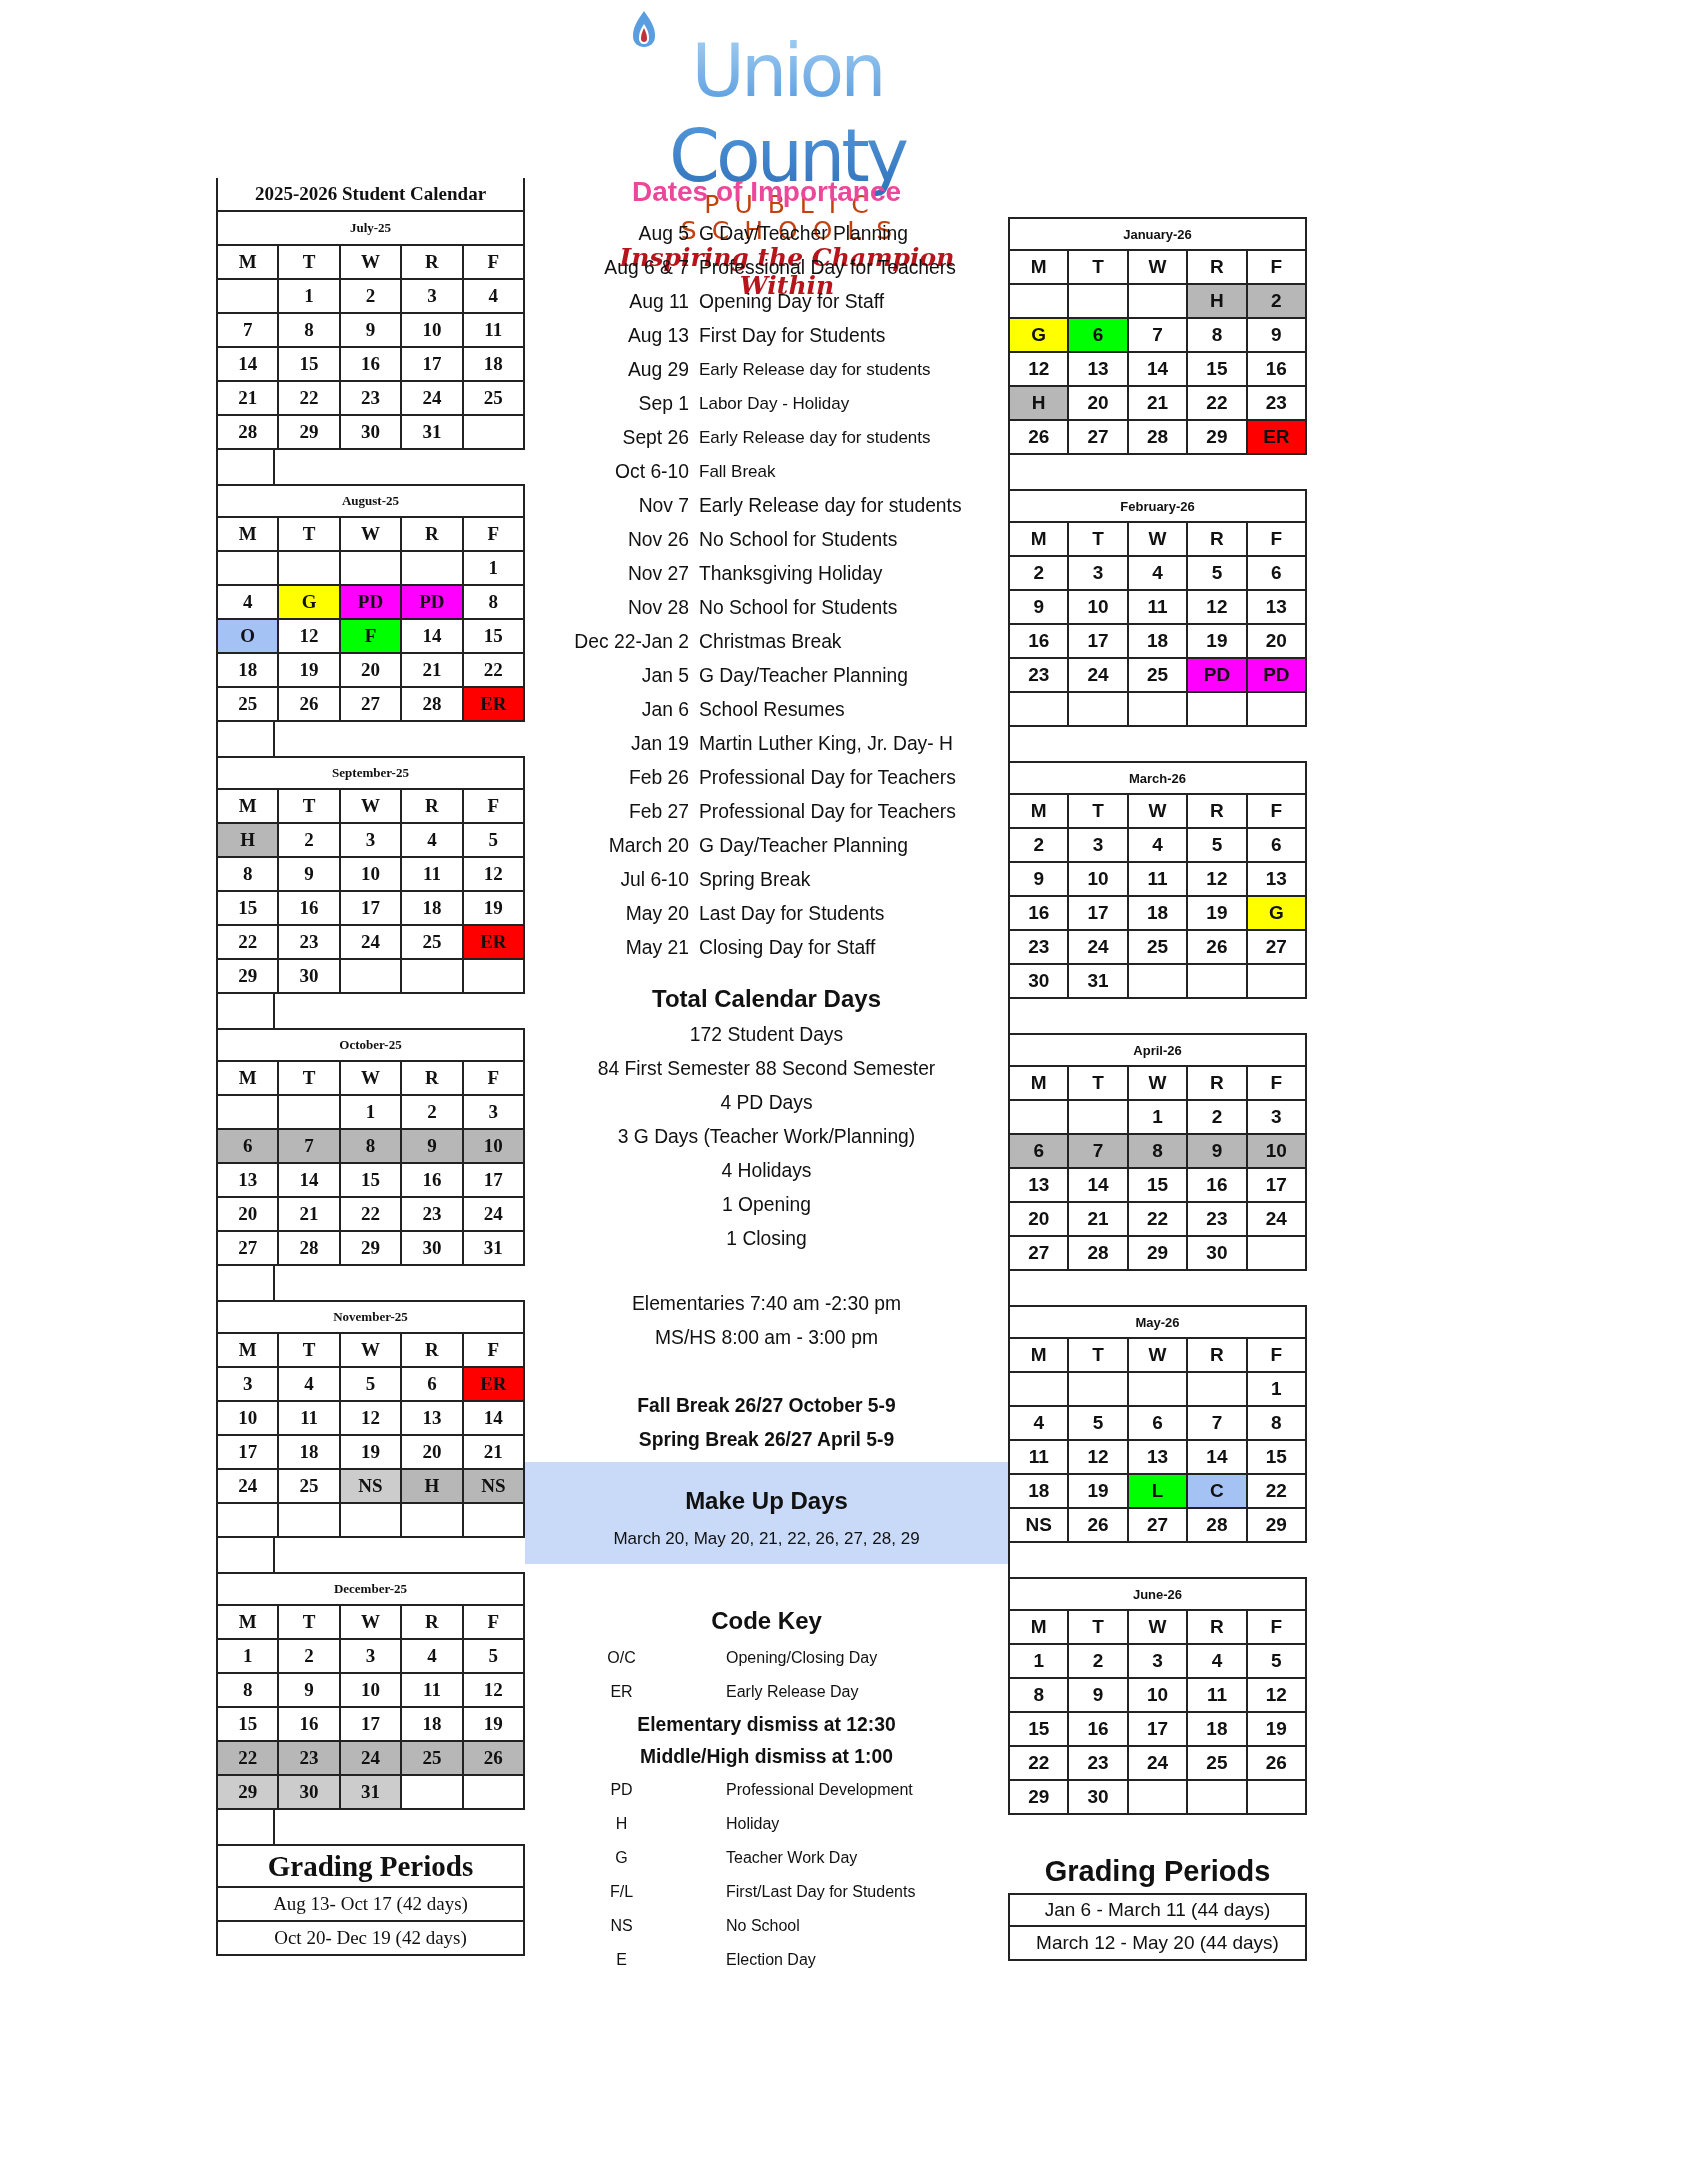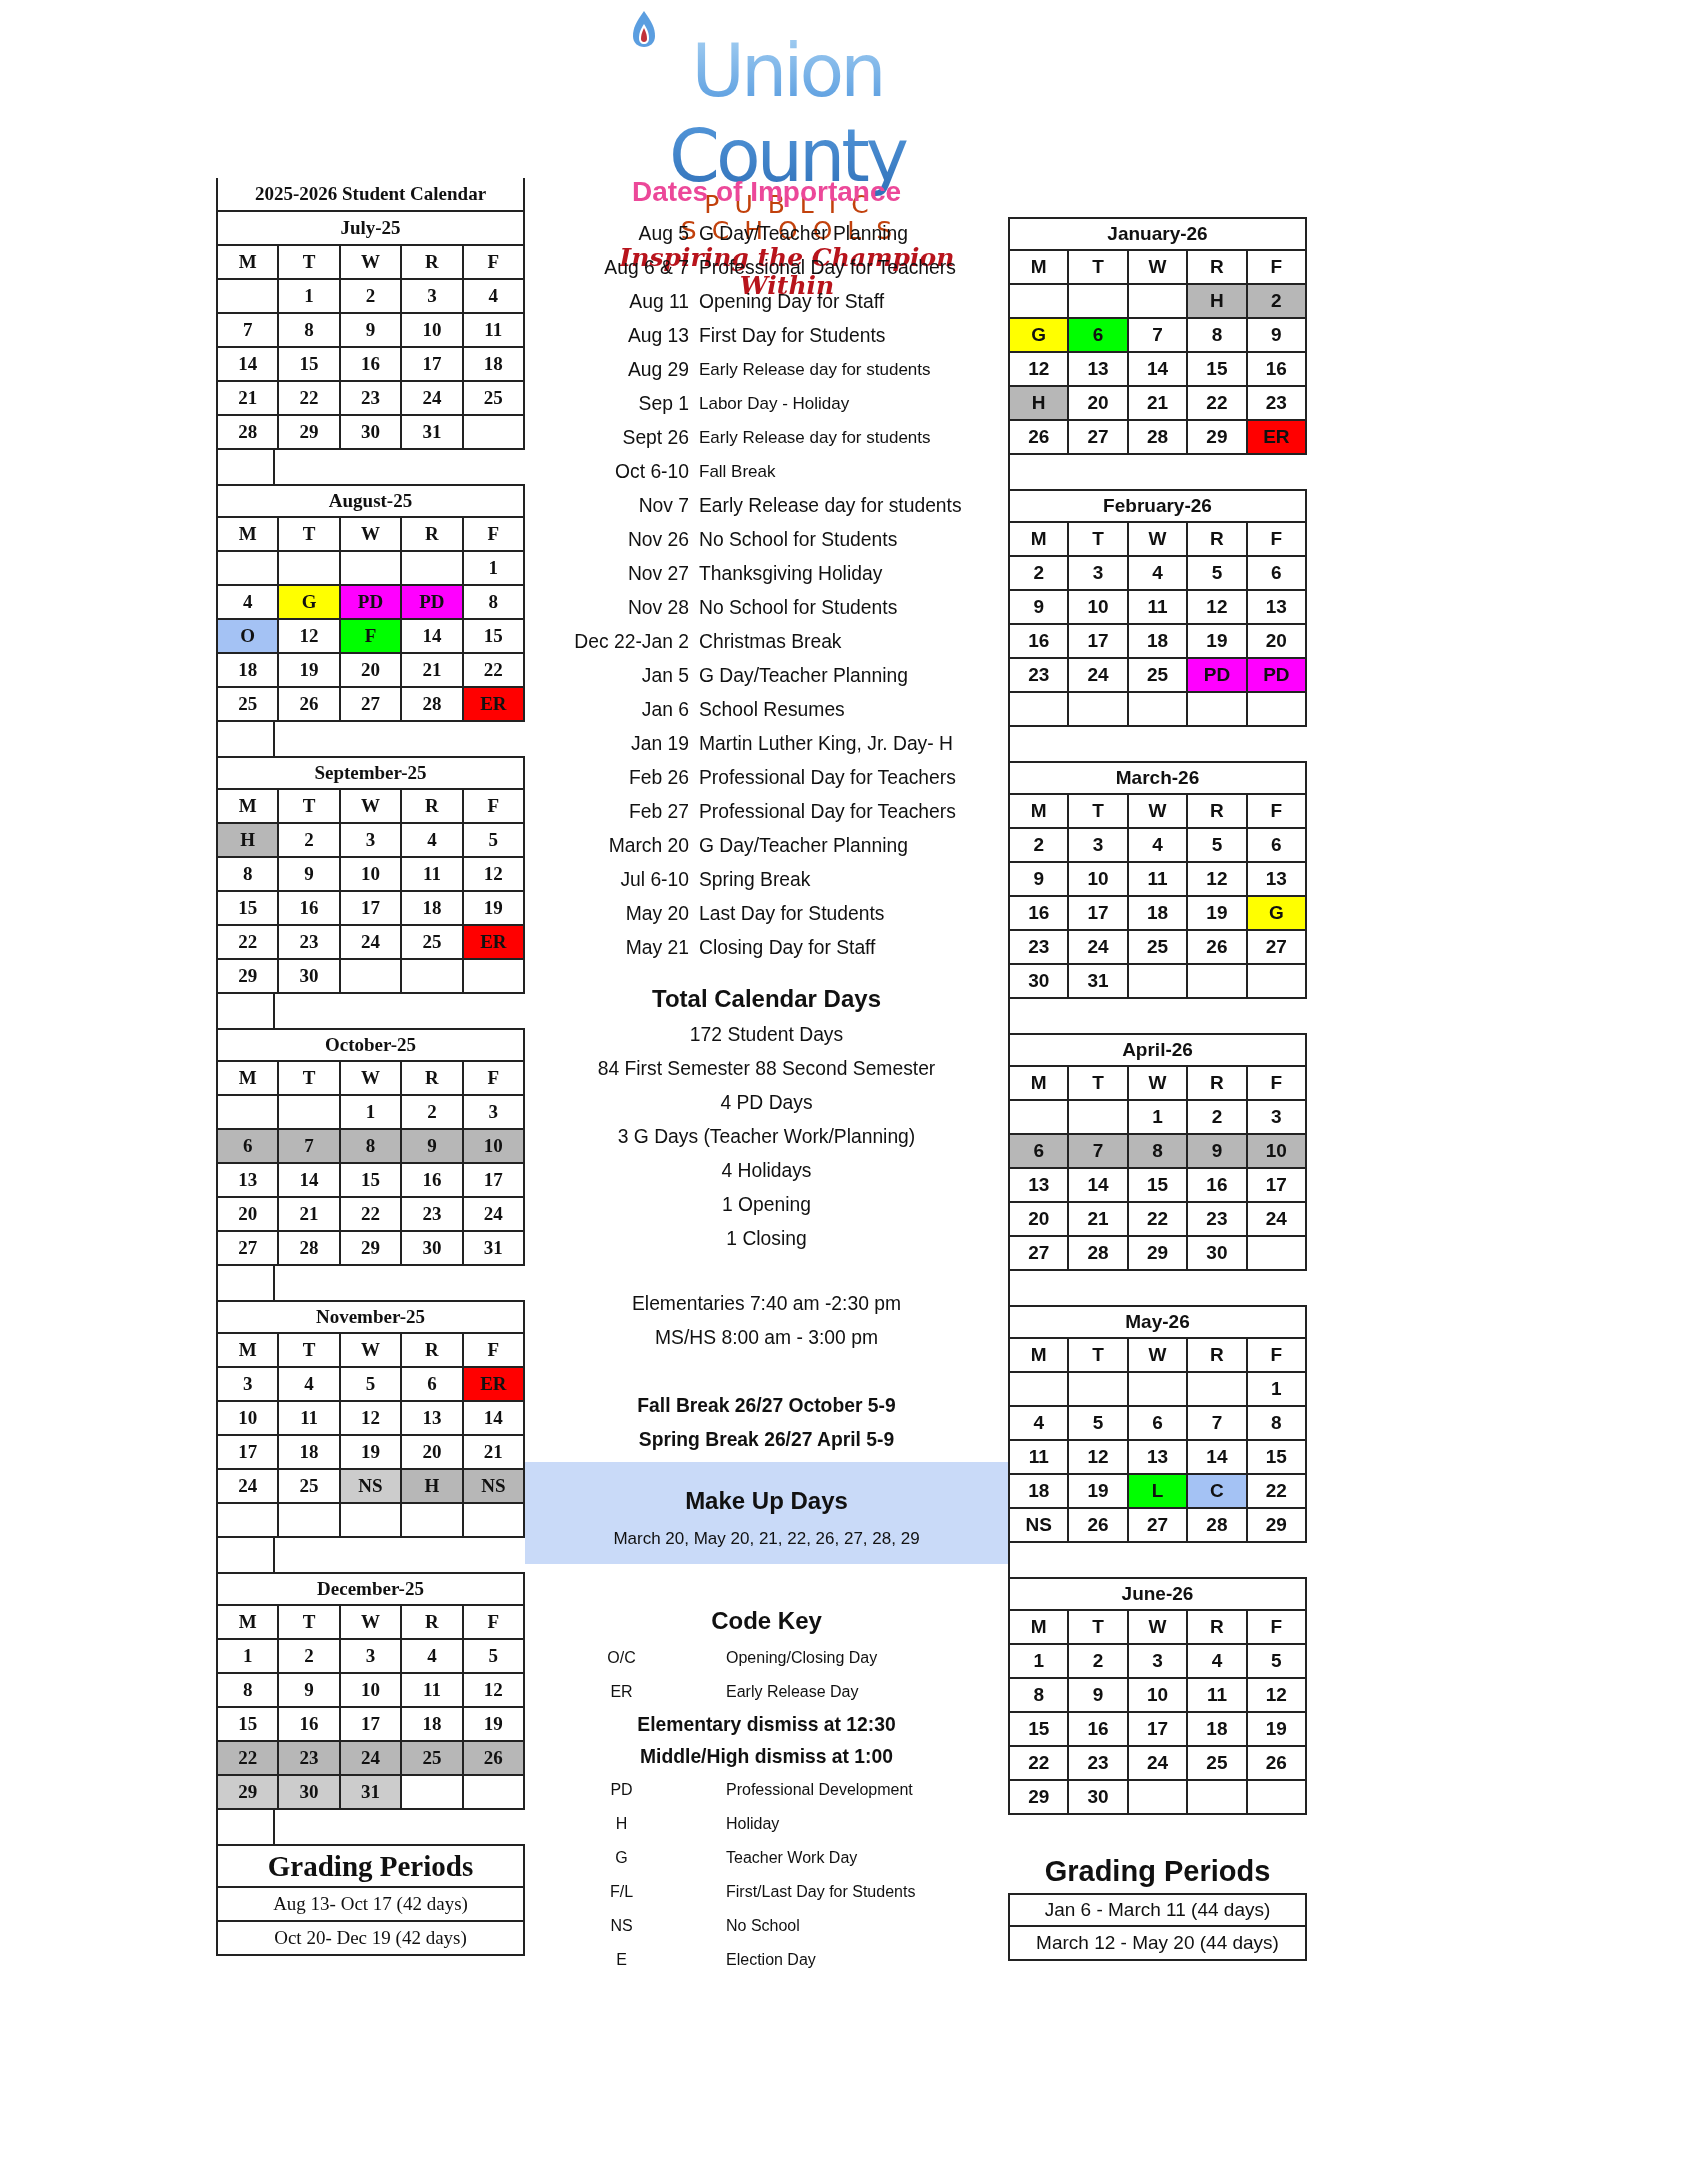--- a/index.html
+++ b/index.html
@@ -17,21 +17,21 @@
   .logo-tag { font-family: "DejaVu Serif", serif; font-style: italic; font-weight: bold; font-size: 25px; color: #b8141c; line-height: 28px; }
 
   
   .col { position: absolute; }
   .col-left { left: 216px; width: 309px; }
   .col-right { left: 1008px; width: 299px; }
   .row { display: flex; height: 34px; }
   .cell { flex: 1; border-right: 2px solid #222; border-bottom: 2px solid #222; display: flex; align-items: center; justify-content: center;
     font-weight: bold; font-size: 19px; }
   .row .cell:first-child { border-left: 2px solid #222; }
-  .full { flex: 1; border: 2px solid #222; border-top: none; display: flex; align-items: center; justify-content: center; font-weight: bold; font-size: 19px; }
+  .full { flex: 1; border: 2px solid #222; border-top: none; display: flex; align-items: center; justify-content: center; font-weight: bold; font-size: 13px; }
   .month-head { border-top: 2px solid #222; }
   .spacer { display: flex; height: 34px; }
   .spacer .s1 { width: 59px; border-left: 2px solid #222; border-right: 2px solid #222; }
   .spacer-r { display: flex; height: 34px; }
   .spacer-r .s1 { width: 2px; border-left: 2px solid #222; }
   .right .cell { font-size: 19px; }
 
   .c-gray { background: #b7b7b7; }
   .c-lgray { background: #cccccc; }
   .c-yellow { background: #ffff00; }

